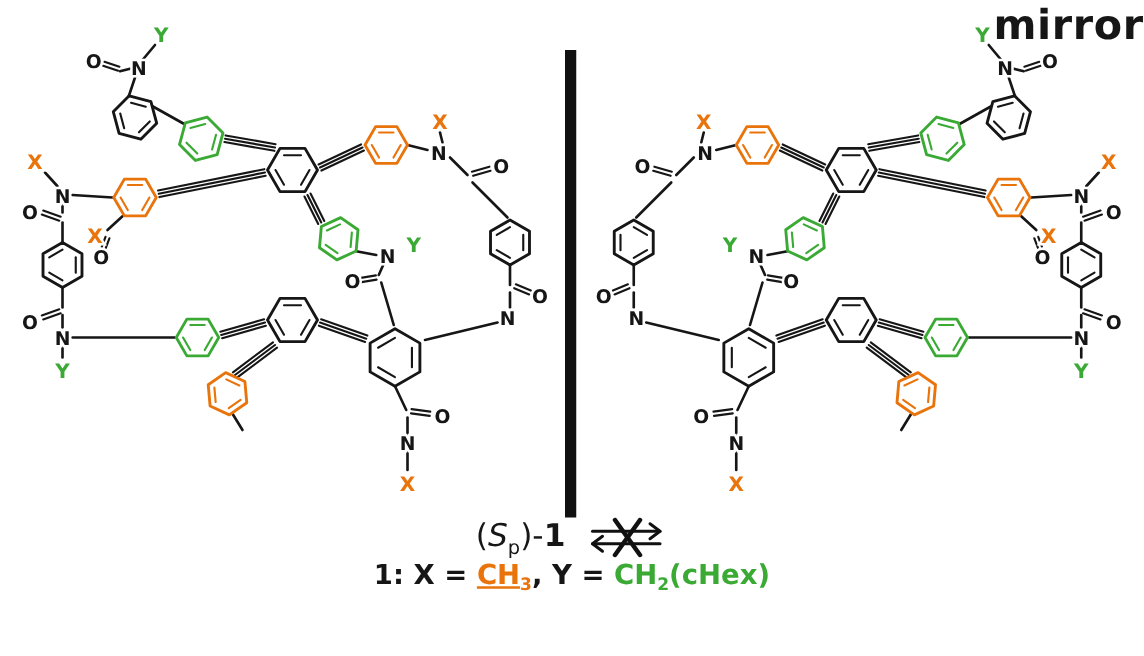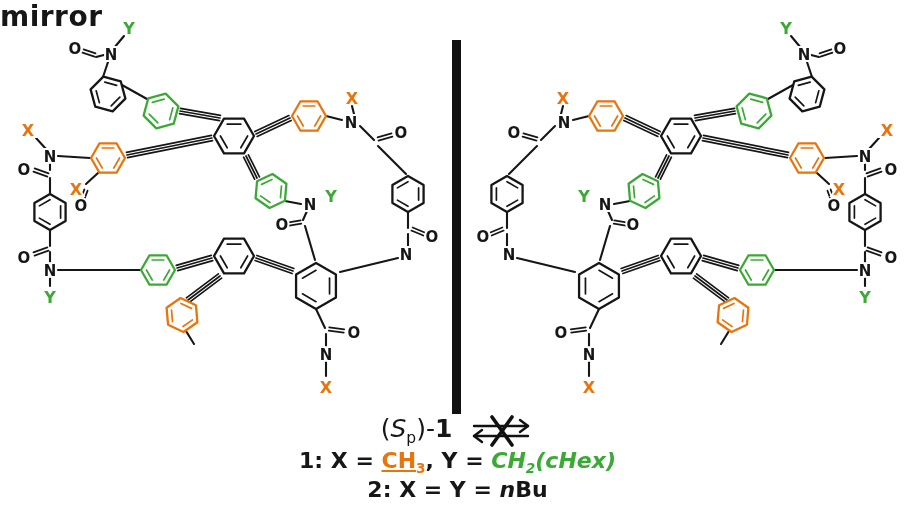--- a/index.html
+++ b/index.html
@@ -1,29 +1,29 @@
 <!DOCTYPE html>
 <html><head>
 <meta charset="utf-8">
 <style>
   html,body { margin:0; padding:0; background:#ffffff; }
   .figure {
     position:relative; width:915px; height:525px; background:#ffffff;
     font-family:"DejaVu Sans", sans-serif; color:#161616; overflow:hidden;
   }
   .mirror-title {
-    position:absolute; top:0; left:0; width:915px; text-align:left;
-    font-size:28px; font-weight:bold; letter-spacing:0.5px; z-index:3;
+    position:absolute; top:0; left:0; width:915px; text-align:right;
+    font-size:33px; font-weight:bold; letter-spacing:0.5px; z-index:3;
   }
   svg.mol { position:absolute; top:0; left:0; z-index:1; }
   .bottom {
     position:absolute; top:414px; left:0; width:915px;
     display:flex; flex-direction:column; align-items:center; gap:1px; z-index:2;
   }
-  .isomer-row { display:flex; align-items:flex-end; gap:16px; font-size:25px; }
+  .isomer-row { display:flex; align-items:flex-start; gap:16px; font-size:25px; }
   .isomer span, .isomer i, .isomer b { white-space:pre; }
   .isomer b { font-weight:bold; }
   sub { font-size:0.62em; }
   .legend-line { font-size:22px; font-weight:700; }
   .legend-line span, .legend-line b, .legend-line i, .legend-line sub { white-space:pre; }
   .xarrow { display:block; }
 </style>
 </head>
 <body>
 
@@ -330,18 +330,17 @@
           <polyline points="52,5 60,11 52,17"></polyline>
           <line x1="6" y1="21" x2="60" y2="21"></line>
           <polyline points="14,15 6,21 14,27"></polyline>
           <line x1="24" y1="2" x2="44" y2="30" stroke-width="3.6"></line>
           <line x1="44" y1="2" x2="24" y2="30" stroke-width="3.6"></line>
         </g>
       </svg>
 
     </div>
 
-    <div class="legend-line"><b>1:</b><span> X = </span><span style="color: rgb(233, 116, 12); text-decoration: underline;"><span>CH</span><sub>3</sub></span><span>, Y = </span><span style="color: rgb(58, 170, 53); font-style: italic;"><span>CH</span><sub>2</sub><span>(cHex)</span></span></div>
-
-    <div class="legend-line"><b>2:</b><span> X = Y = </span><i>n</i><span>Bu</span></div>
+    <div class="legend-line"><b>1:</b><span> X = </span><span style="color: rgb(233, 116, 12); text-decoration: underline;"><span>CH</span><sub>3</sub></span><span>, Y = </span><span style="color: rgb(58, 170, 53);"><span>CH</span><sub>2</sub><span>(cHex)</span></span></div>
+
 
   </div>
 </div>
 
 </body></html>

